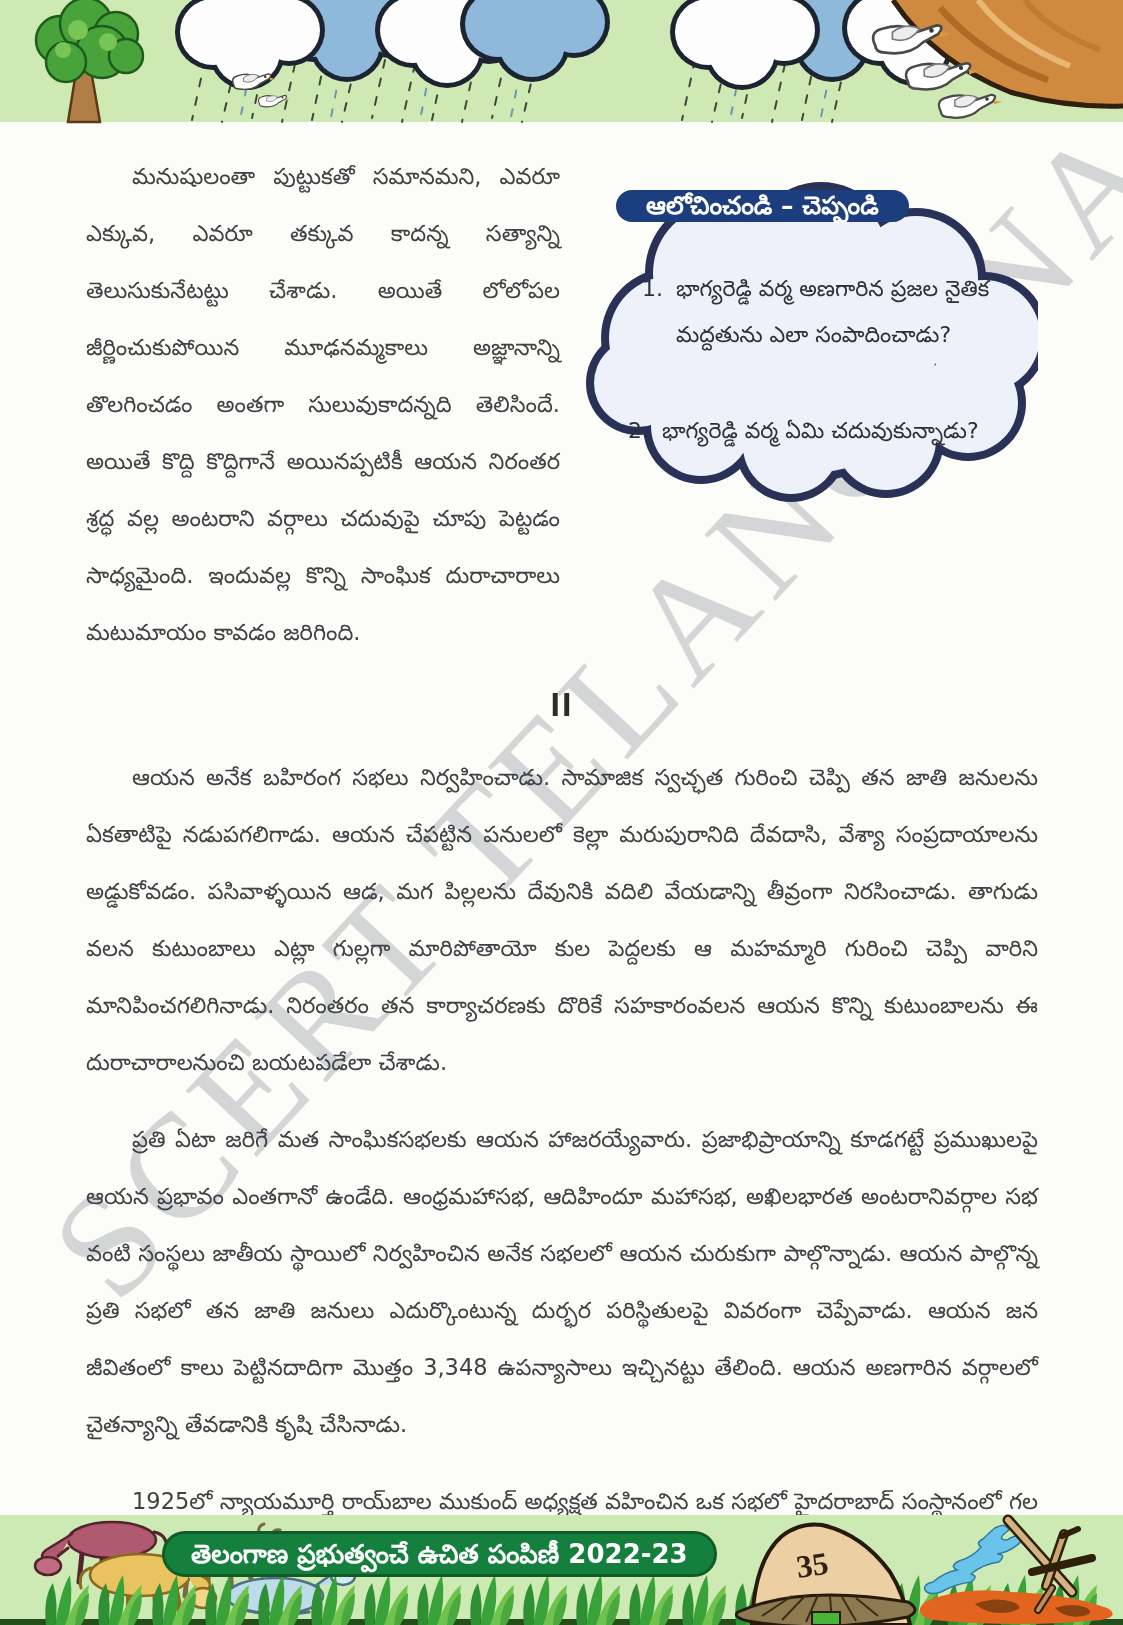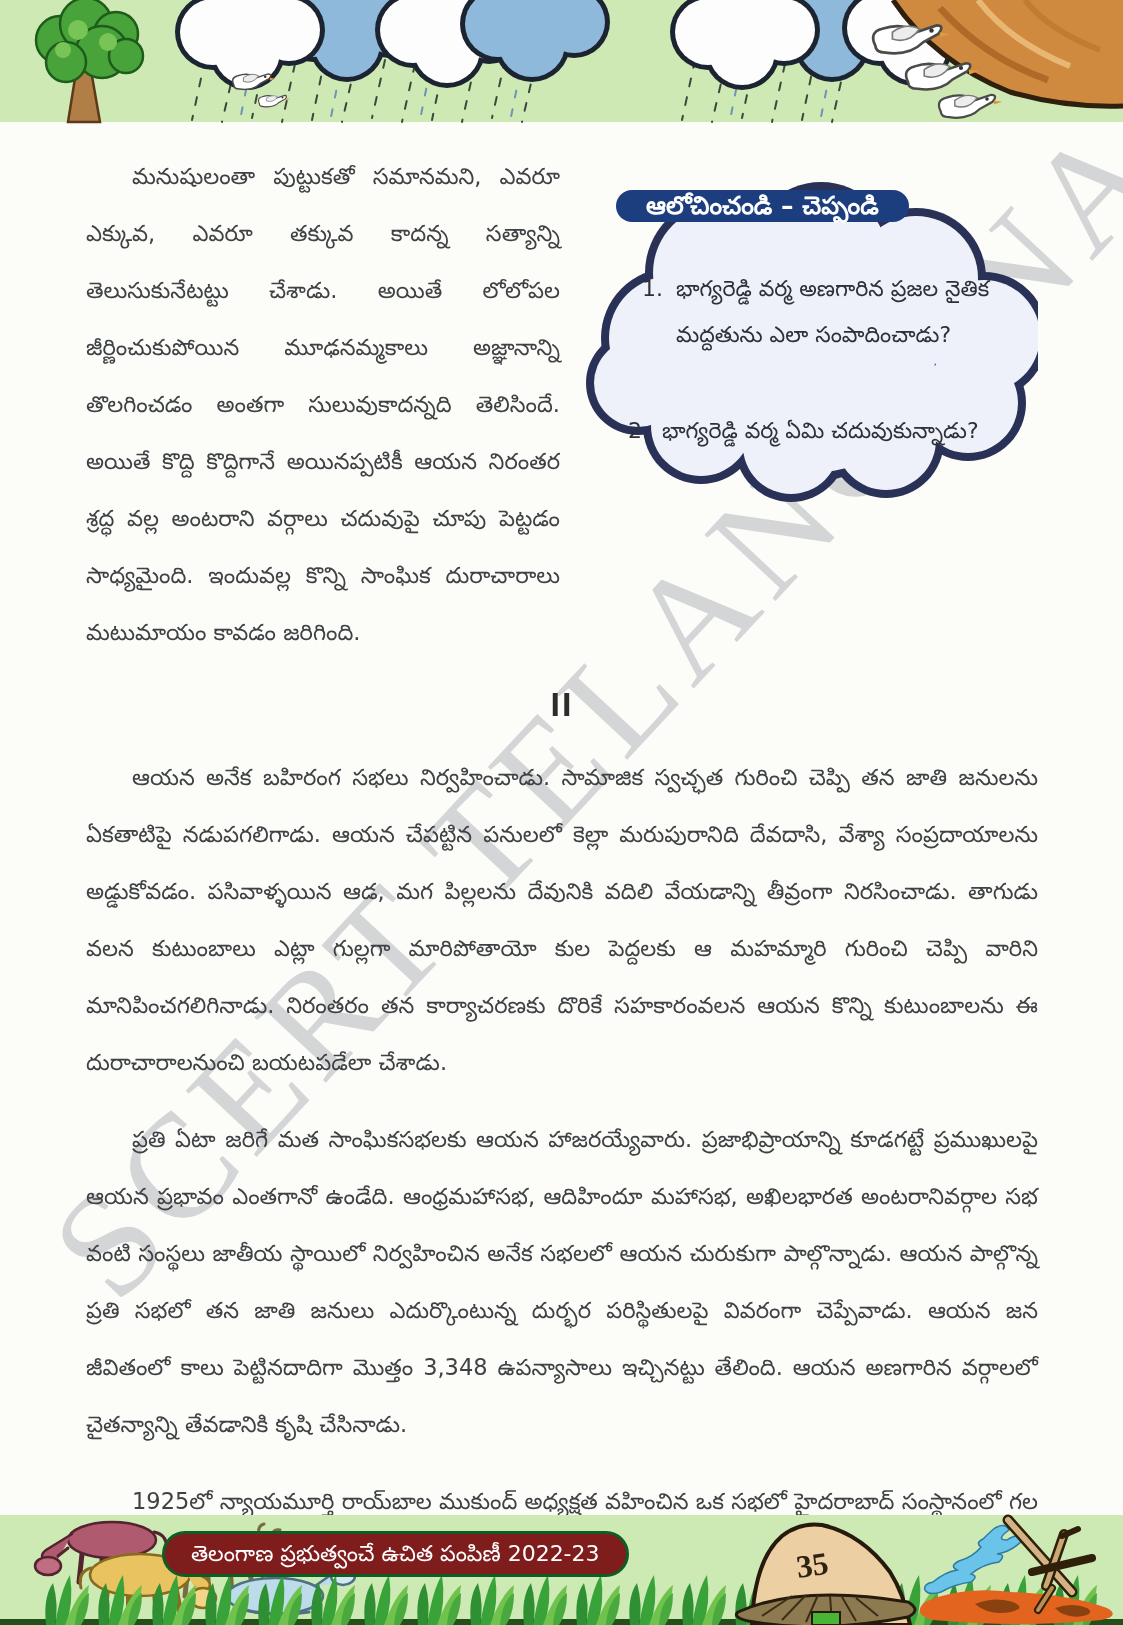--- a/index.html
+++ b/index.html
@@ -31,23 +31,23 @@
   .cloud-svg{position:absolute;left:0;top:0;width:452px;height:330px;}
   .think-title{position:absolute;left:30px;top:12px;z-index:2;background:#1d3e7e;color:#ffffff;
                border-radius:26px;padding:1px 30px;font-size:25px;font-weight:bold;line-height:30px;}
   .tq{position:absolute;z-index:2;display:flex;gap:13px;color:#2d3136;
       font-size:22px;line-height:46px;text-align:left;text-indent:0;}
   .tq .num{flex:0 0 auto;}
   .tq-1{left:56px;top:88px;width:352px;}
   .tq-2{left:42px;top:230px;width:392px;}
 
   
-  .footer-pill{position:absolute;left:162px;top:1531px;z-index:3;background:#7f1d1d;
-               border:3px solid #0f5c24;border-radius:28px;color:#ffffff;font-weight:normal;
-               font-size:22px;line-height:28px;padding:6px 26px;}
+  .footer-pill{position:absolute;left:162px;top:1531px;z-index:3;background:#15803d;
+               border:3px solid #0f5c24;border-radius:28px;color:#ffffff;font-weight:bold;
+               font-size:26px;line-height:28px;padding:6px 26px;}
 </style>
 </head>
 <body>
 
 <div class="page">
 
   <svg class="top-art" viewBox="0 0 1123 125">
     <defs>
       <g id="goose">
         <path d="M2,14 Q-2,6 6,4 Q18,0 26,6 L38,2 Q43,2 39,7 L30,12 Q22,20 8,18 Q2,18 2,14 Z" fill="#ffffff" stroke="#4a4a4a" stroke-width="1.6"></path>

